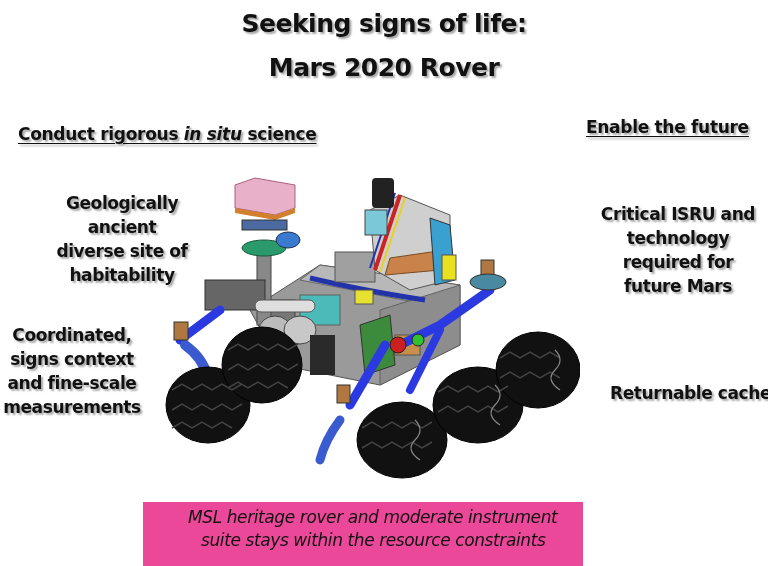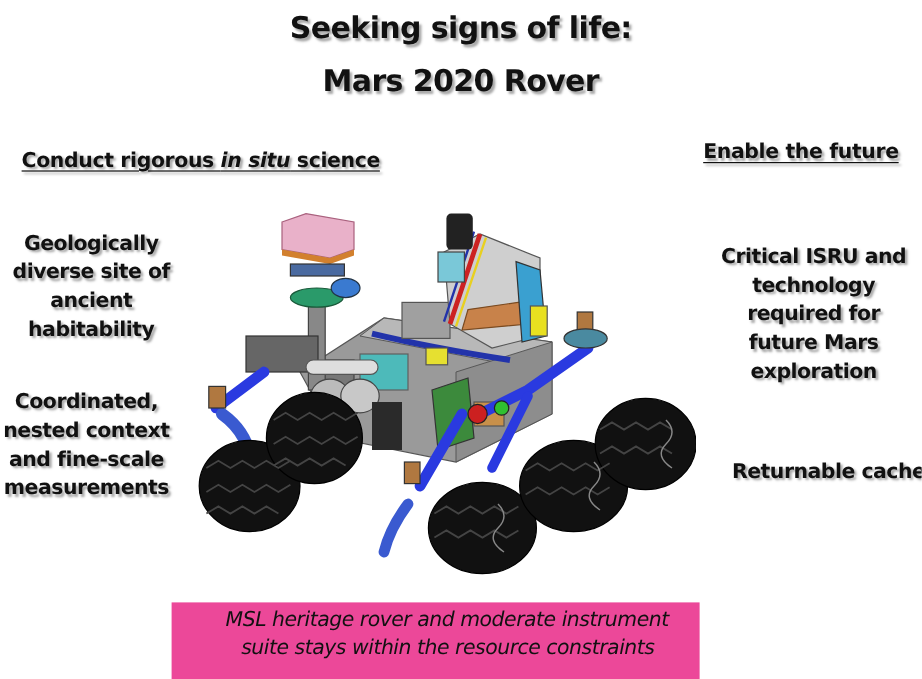--- a/index.html
+++ b/index.html
@@ -26,40 +26,39 @@
 
 <div class="title shadow">
   <div>Seeking signs of life:</div>
   <div>Mars 2020 Rover</div>
 </div>
 
 <div class="heading shadow" style="left:18px; top:124px;"><span>Conduct rigorous </span><em>in situ</em><span> science</span></div>
 
 <div class="heading shadow" style="left:586px; top:117px;">Enable the future</div>
 
-<div class="item shadow" style="left:0px; width:152px; top:191px;">
+<div class="item shadow" style="left:0px; width:152px; top:191px;padding-left:46px;">
   <div>Geologically</div>
+  <div>ancient</div>
   <div>diverse site of</div>
-  <div>ancient</div>
   <div>habitability</div>
 </div>
 
 <div class="item shadow" style="left:0px; width:144px; top:323px;">
   <div>Coordinated,</div>
-  <div>nested context</div>
+  <div>signs context</div>
   <div>and fine-scale</div>
   <div>measurements</div>
 </div>
 
 <div class="item shadow" style="left:596px; width:164px; top:178px;margin-top:24px;">
   <div>Critical ISRU and</div>
   <div>technology</div>
   <div>required for</div>
   <div>future Mars</div>
-  <div>exploration</div>
 </div>
 
 <div class="item shadow" style="left:610px; width:158px; top:381px;">
   <div>Returnable cache</div>
 </div>
 
 <svg class="rover" viewBox="0 0 420 310" xmlns="http://www.w3.org/2000/svg">
 
   <polygon points="90,140 160,95 300,115 300,175 220,215 120,195" fill="#9a9a9a" stroke="#555" stroke-width="1"></polygon>
   <polygon points="160,95 300,115 270,135 140,110" fill="#b8b8b8" stroke="#555" stroke-width="0.8"></polygon>

